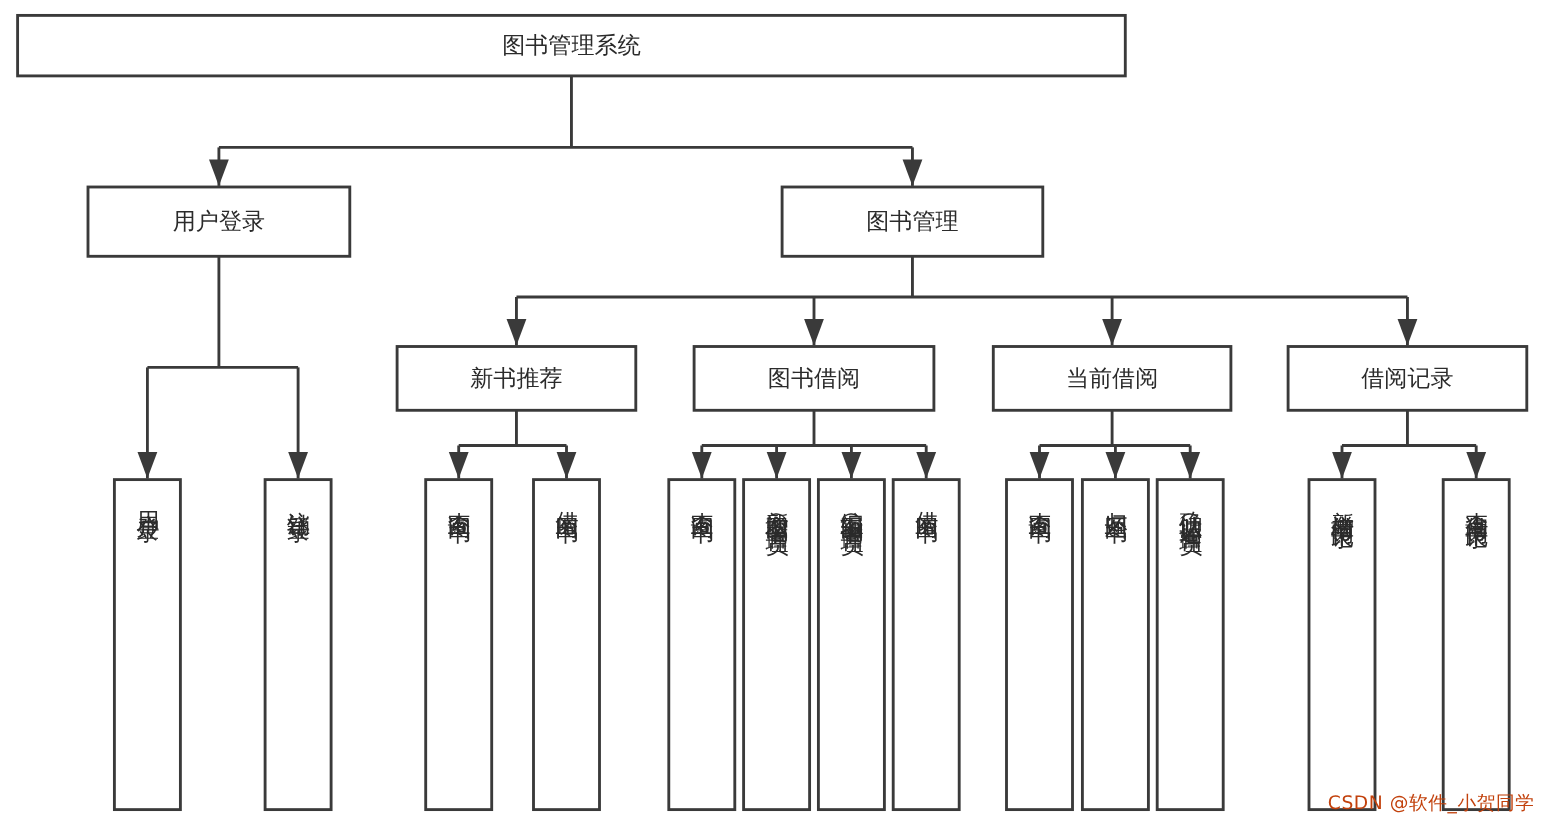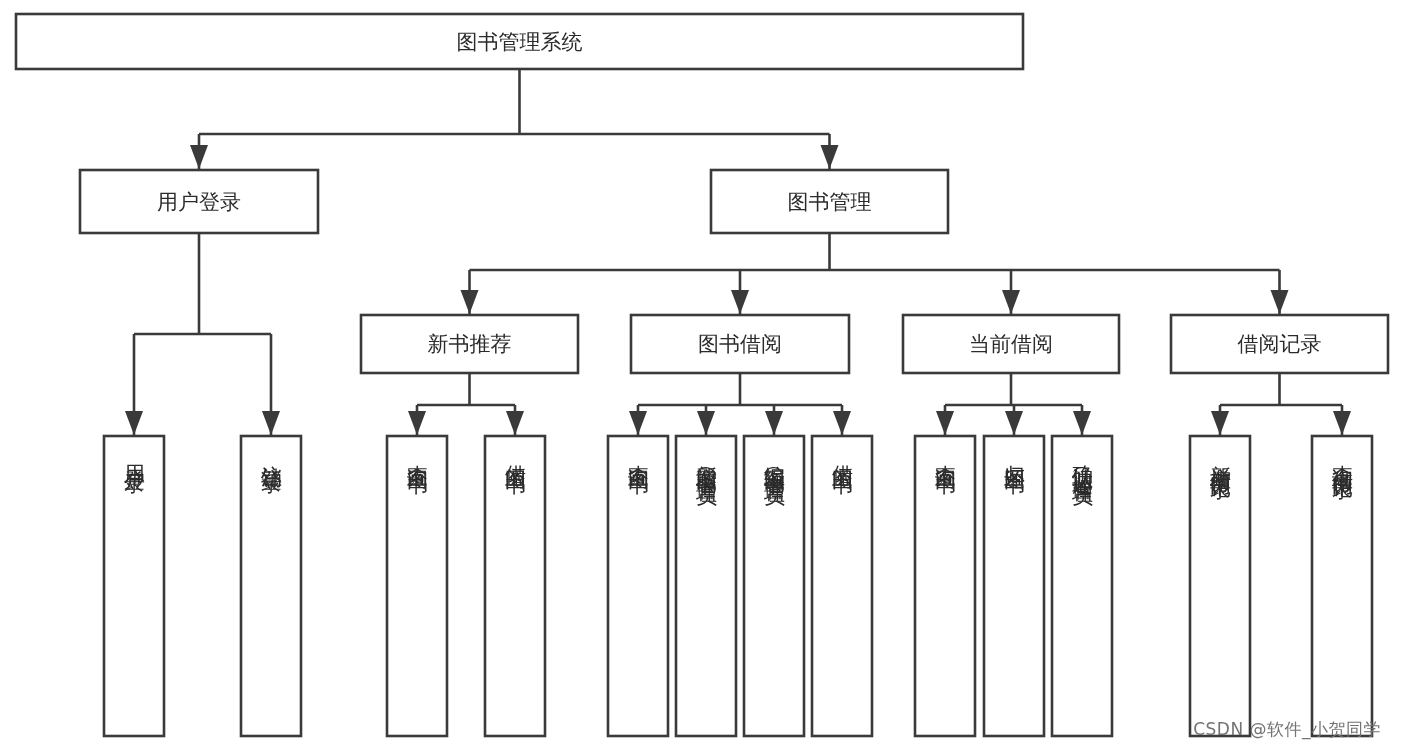--- a/index.html
+++ b/index.html
@@ -59,25 +59,25 @@
     text-orientation: upright;
     font-family: "DejaVu Sans", "Liberation Sans", sans-serif;
     font-size: 21px;
     line-height: 1;
     letter-spacing: 3px;
     color: #2b2b2b;
     white-space: nowrap;
   }
   .watermark {
     position: absolute;
-    right: 24px;
+    right: 10px;
     bottom: 6px;
     font-family: "DejaVu Sans", "Liberation Sans", sans-serif;
     font-size: 17px;
-    color: #737373;
+    color: #c2410c;
     letter-spacing: 0.5px;
     white-space: nowrap;
   }
 </style>
 </head>
 <body>
 
 <div id="diagram-root">
 
   <svg class="canvas" viewBox="0 0 1405 747">

